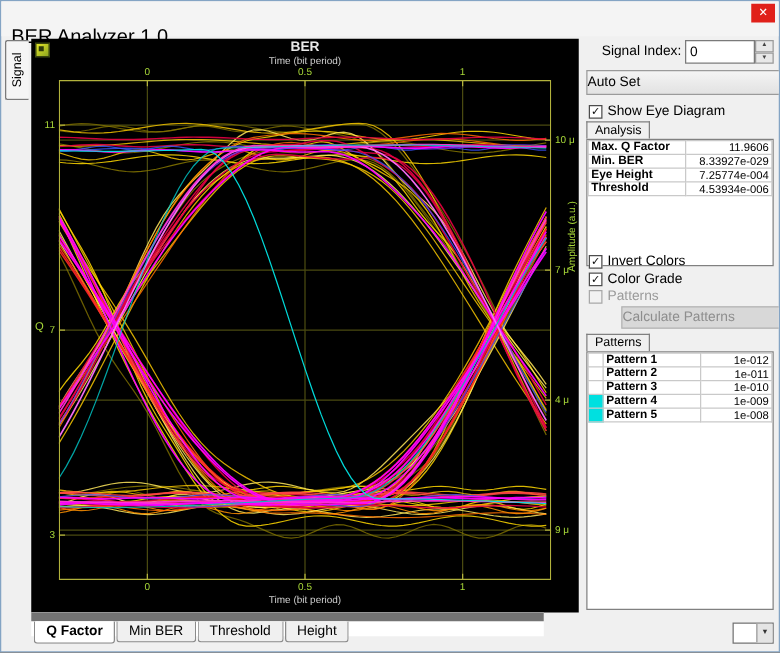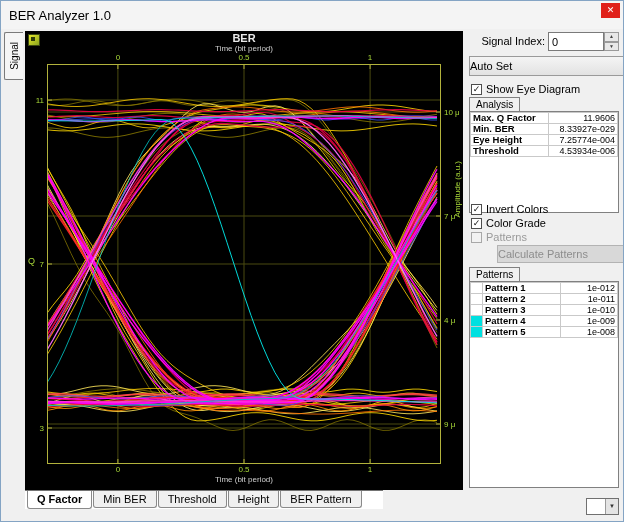--- a/index.html
+++ b/index.html
@@ -1,20 +1,20 @@
 <!DOCTYPE html>
 <html><head>
 <meta charset="utf-8">
 <style>
   * { box-sizing: border-box; margin: 0; padding: 0; }
   body { font-family: "Liberation Sans", sans-serif; background:#cfcfcf; }
   .window { position:relative; width:624px; height:522px; background:#f0f0f0;
             border:1px solid #84a4c4; overflow:hidden; font-size:11px; color:#000; }
   .titlebar { position:absolute; left:0; top:0; width:100%; height:28px; background:#f4f4f4; }
-  .title { position:absolute; left:8px; top:7px; font-size:13px; }
+  .title { position:absolute; left:8px; top:20px; font-size:16px; }
   .close-btn { position:absolute; top:2px; right:3px; width:19px; height:15px; background:#e0201a;
                color:#fff; text-align:center; line-height:14px; font-size:9px; cursor:pointer; }
   
   .signal-tab { position:absolute; left:3px; top:31px; width:19px; height:48px; background:#f5f5f5;
                 border:1px solid #7a7a7a; border-right:none; border-radius:2px 0 0 2px;
                 display:flex; align-items:center; justify-content:center; }
   .signal-tab span { writing-mode:vertical-rl; transform:rotate(180deg); font-size:10px; }
   
   .chart { position:absolute; left:24px; top:30px; width:438px; height:459px; background:#000; }
   .chart-corner-icon { position:absolute; left:3px; top:3px; width:12px; height:12px;
@@ -28,22 +28,22 @@
   .plot-area svg { position:absolute; left:0; top:0; }
   .tick { position:absolute; color:#a8d838; font-size:8px; white-space:nowrap; }
   .xtick-top { top:-11px; transform:translateX(-50%); }
   .xtick-bot { top:401px; transform:translateX(-50%); }
   .ytick-l { right:100%; margin-right:3px; transform:translateY(-50%); }
   .ytick-r { left:100%; margin-left:3px; transform:translateY(-50%); }
   .q-label { position:absolute; left:3px; top:50%; transform:translateY(-50%); color:#a8d838; font-size:9px; }
   .amp-label { position:absolute; right:1px; top:130px; color:#a8d838; font-size:8px;
                writing-mode:vertical-rl; transform:rotate(180deg); }
   
-  .bottom-tabs { position:absolute; left:24px; top:489px; width:358px; height:19px; background:#ffffff;
-                 display:flex; align-items:flex-start; padding-left:2px; border-top:1px solid #737373; }
+  .bottom-tabs { position:absolute; left:24px; top:489px; width:410px; height:19px; background:#ffffff;
+                 display:flex; align-items:flex-start; padding-left:2px; border-top:7px solid #737373; }
   .btab { height:17px; line-height:16px; padding:0 9px; font-size:11px; background:#f0f0f0;
           border:1px solid #8a8a8a; border-top:none; border-radius:0 0 3px 3px; margin-right:1px; cursor:pointer; }
   .btab.active { background:#ffffff; font-weight:bold; height:18px; }
   
   .rpanel { position:absolute; left:466px; top:30px; width:154px; height:488px; }
   .si-label { position:absolute; left:0; top:4px; width:78px; text-align:right; }
   .si-input { position:absolute; left:81px; top:1px; width:56px; height:19px; background:#fff;
               border:1px solid #7a7a7a; font-size:11px; padding:0 3px; font-family:"Liberation Sans",sans-serif; }
   .spinner { position:absolute; left:137px; top:1px; width:15px; height:19px; display:flex; flex-direction:column; }
   .spin-btn { flex:1; background:#e8e8e8; border:1px solid #9a9a9a; font-size:5px; line-height:7px;
@@ -222,21 +222,20 @@
     <div class="q-label">Q</div>
     <div class="amp-label">Amplitude (a.u.)</div>
     <div class="time-label-bottom">Time (bit period)</div>
   </div>
 
   <div class="bottom-tabs">
     <div class="btab active">Q Factor</div>
     <div class="btab">Min BER</div>
     <div class="btab">Threshold</div>
     <div class="btab">Height</div>
-    <div class="btab">BER Pattern</div>
   </div>
 
   <div class="rpanel">
     <span class="si-label">Signal Index:</span>
     <input class="si-input" value="0" style="">
     <div class="spinner">
       <button class="spin-btn"><span>▲</span></button>
       <button class="spin-btn"><span>▼</span></button>
     </div>
 

